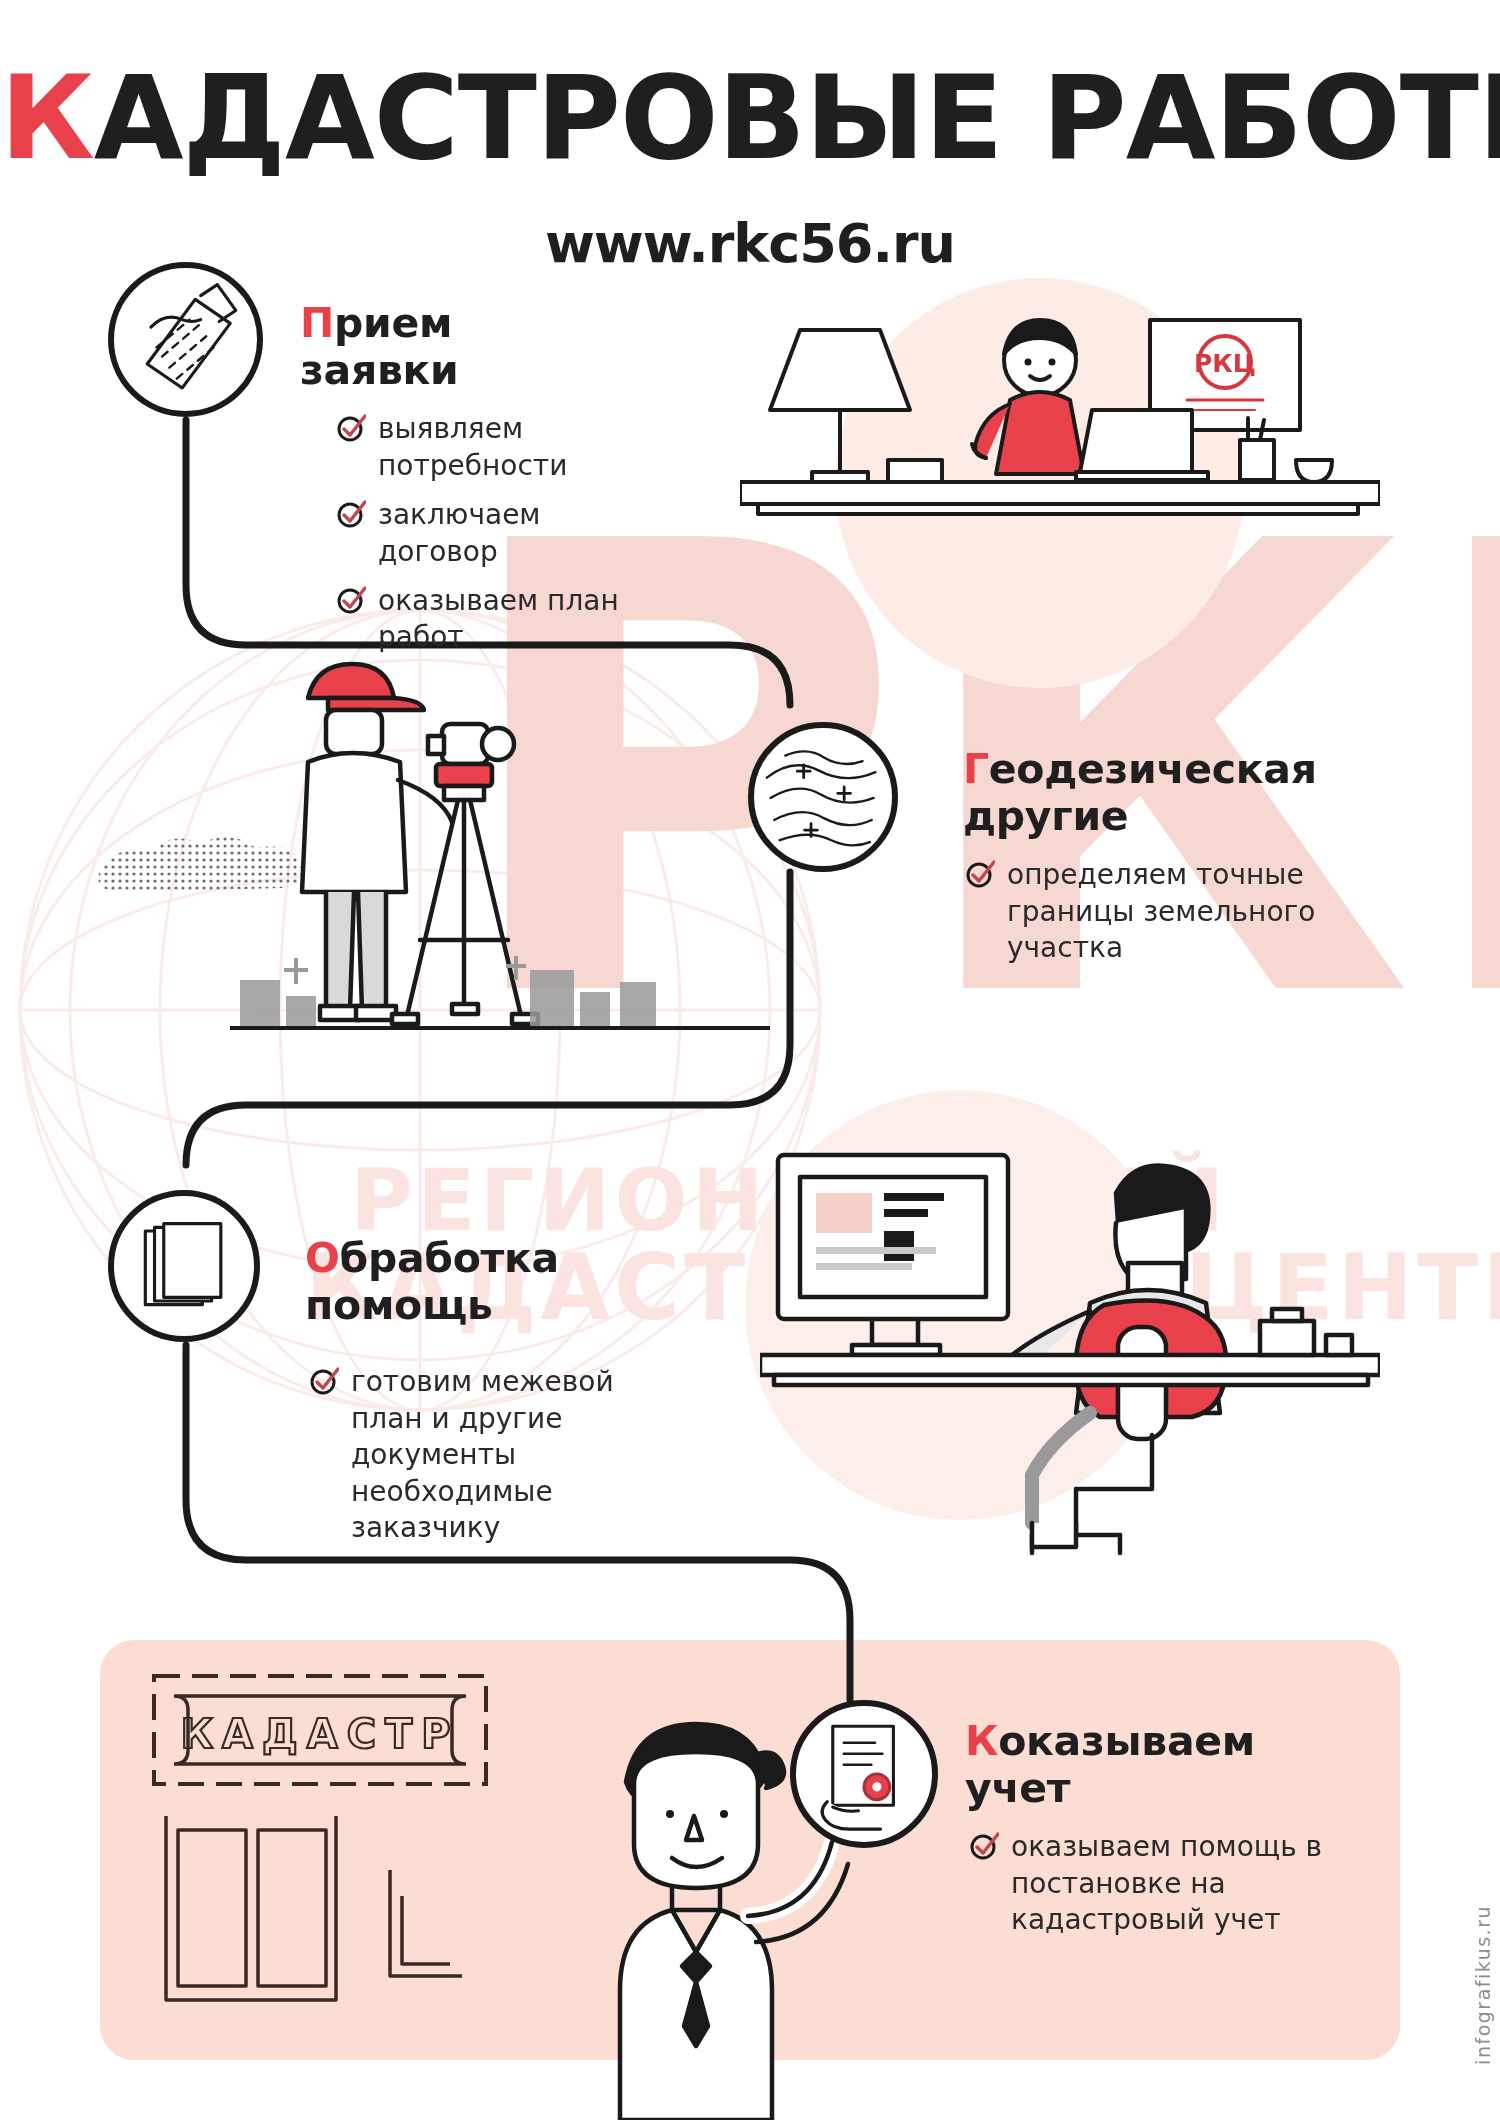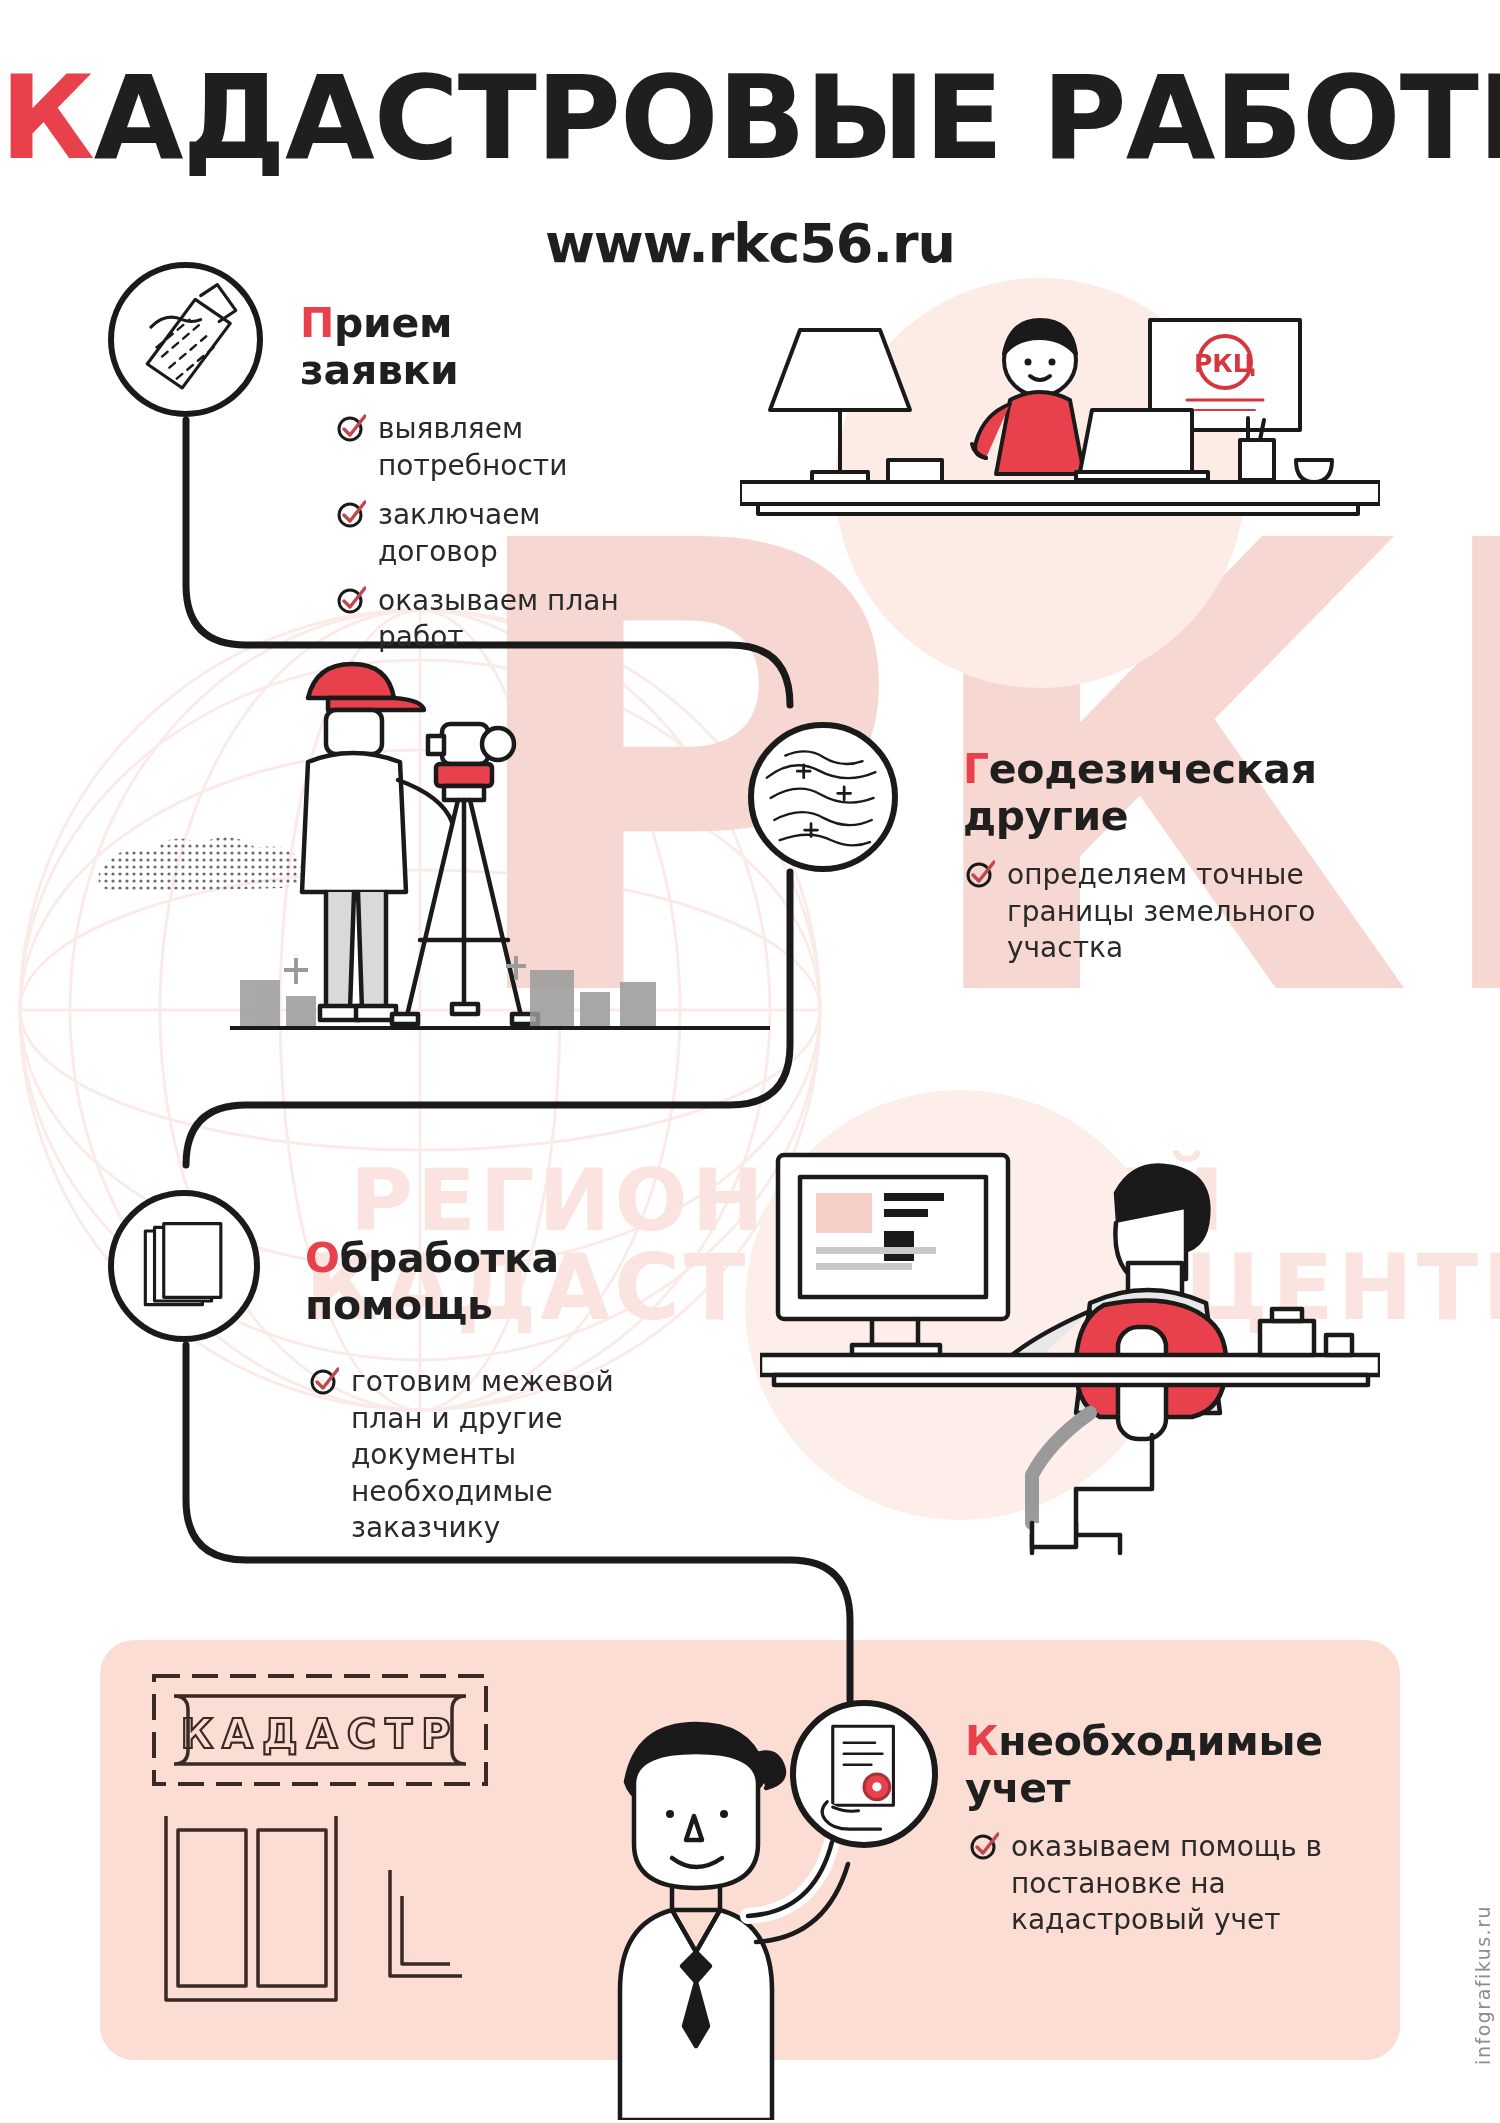--- a/index.html
+++ b/index.html
@@ -447,21 +447,21 @@
             <path d="M8 16 l6 6 L29 3" fill="none" stroke="#c0474f" stroke-width="3.4" stroke-linecap="round" stroke-linejoin="round"></path>
           </svg>
       </span>
       <span class="txt" style="max-width:330px;">готовим межевой план и другие документы необходимые заказчику</span>
     </div>
   </div>
 </div>
 
 <div class="step" id="step-4" style="width:380px;">
   <h2>
-    <span class="accent">К</span><span>необходимые</span><br>
+    <span class="accent">К</span><span>оказываем</span><br>
     <span>учет</span>
   </h2>
   <div class="bullets" style="margin-left:4px;">
     <div class="bullet">
       <span class="chk">
         <svg viewBox="0 0 30 30">
             <circle cx="14" cy="16" r="11" fill="none" stroke="#1a1a1a" stroke-width="3"></circle>
             <path d="M8 16 l6 6 L29 3" fill="none" stroke="#c0474f" stroke-width="3.4" stroke-linecap="round" stroke-linejoin="round"></path>
           </svg>
       </span>

